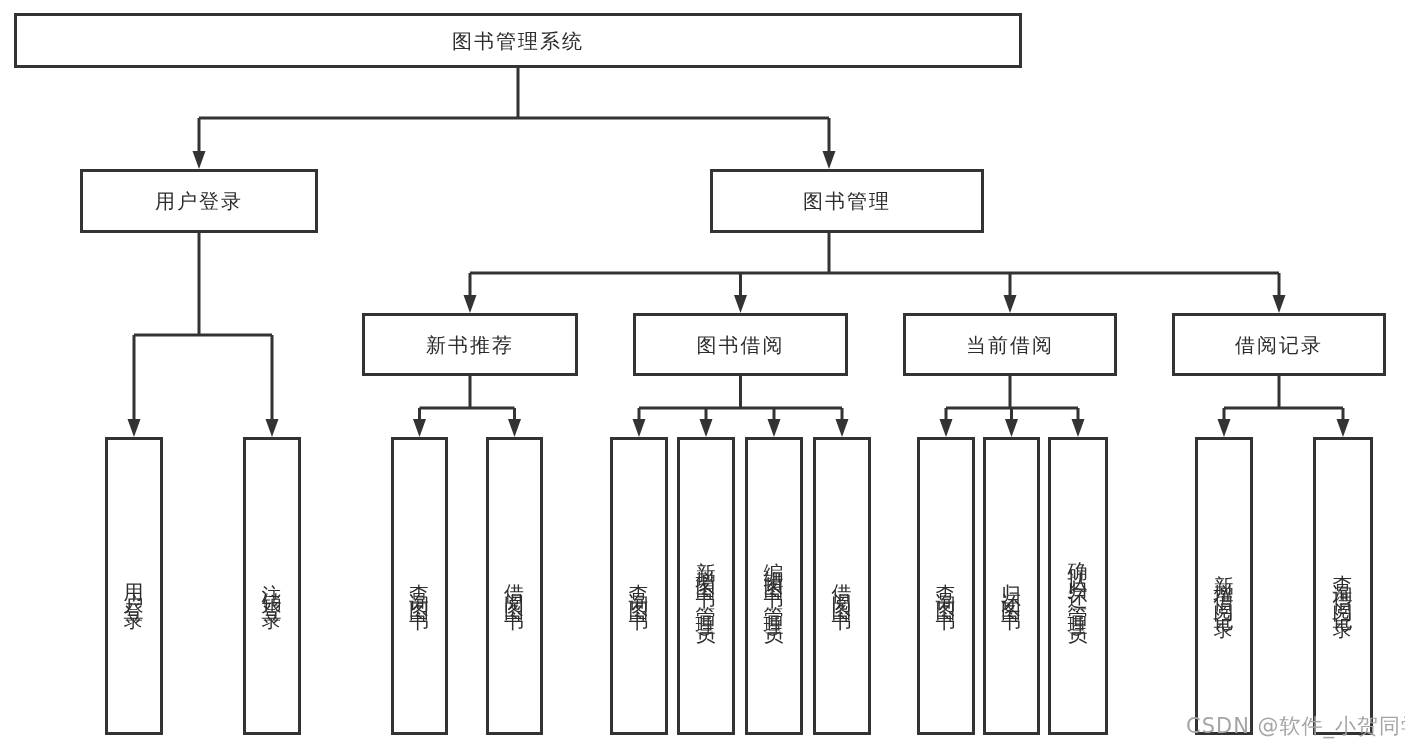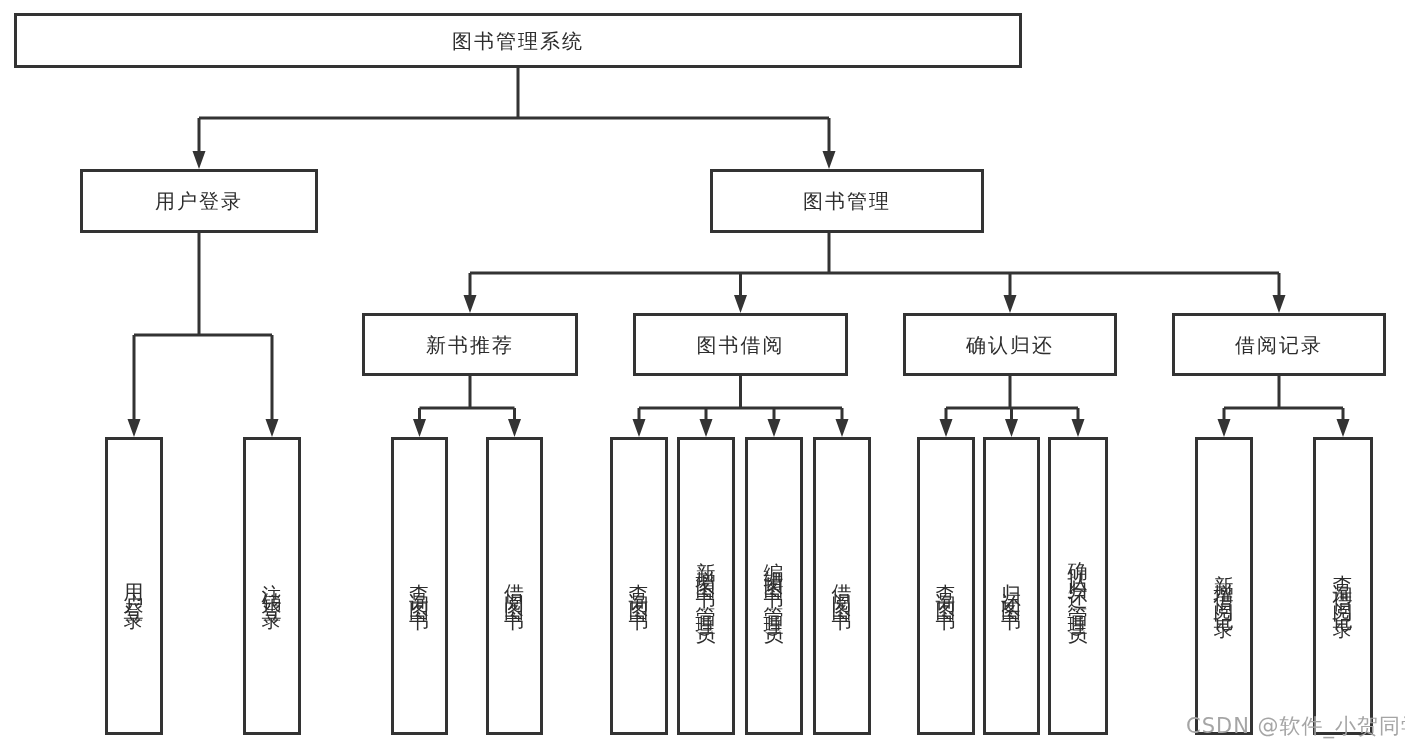--- a/index.html
+++ b/index.html
@@ -73,21 +73,21 @@
     <div class="node" style="left: 710px; top: 169px; width: 274px; height: 64px; border-color: rgb(51, 51, 51);">
       <span style="color: rgb(45, 45, 45);">图书管理</span>
     </div>
     <div class="node" style="left: 633px; top: 313px; width: 215px; height: 63px; border-color: rgb(51, 51, 51);">
       <span style="color: rgb(45, 45, 45);">图书借阅</span>
     </div>
     <div class="node" style="left: 362px; top: 313px; width: 216px; height: 63px; border-color: rgb(51, 51, 51);">
       <span style="color: rgb(45, 45, 45);">新书推荐</span>
     </div>
     <div class="node" style="left: 903px; top: 313px; width: 214px; height: 63px; border-color: rgb(51, 51, 51);">
-      <span style="color: rgb(45, 45, 45);">确认归还</span>
+      <span style="color: rgb(45, 45, 45);">当前借阅</span>
     </div>
     <div class="node" style="left: 1172px; top: 313px; width: 214px; height: 63px; border-color: rgb(51, 51, 51);">
       <span style="color: rgb(45, 45, 45);">借阅记录</span>
     </div>
     <div class="node vertical" style="left: 105px; top: 437px; width: 58px; height: 298px; border-color: rgb(51, 51, 51);">
       <span style="color: rgb(45, 45, 45);">用户登录</span>
     </div>
     <div class="node vertical" style="left: 243px; top: 437px; width: 58px; height: 298px; border-color: rgb(51, 51, 51);">
       <span style="color: rgb(45, 45, 45);">注销登录</span>
     </div>

